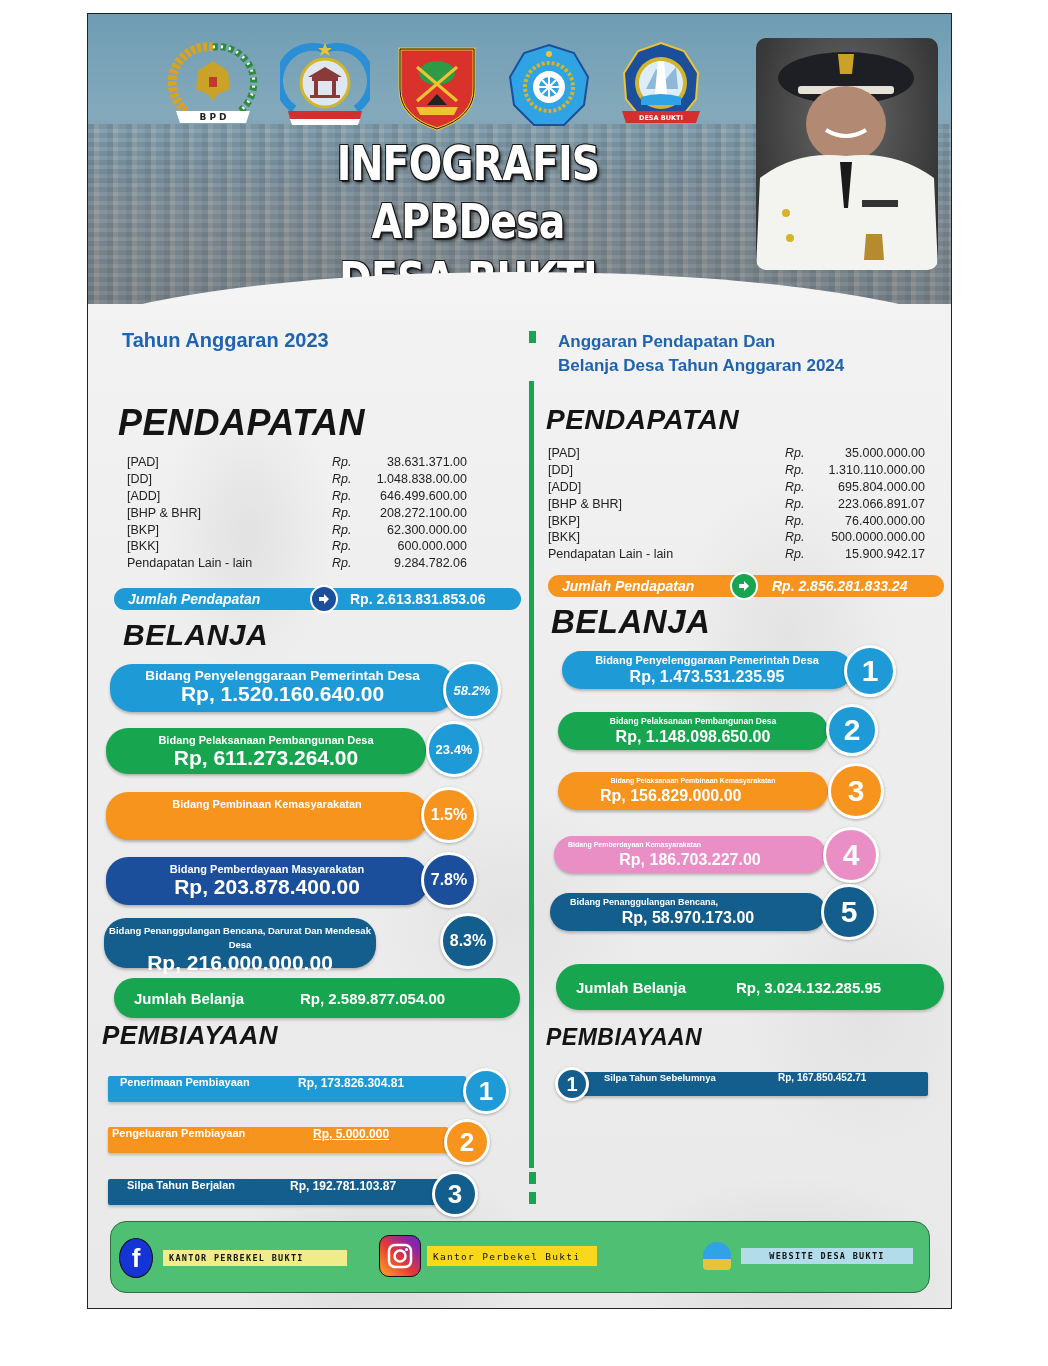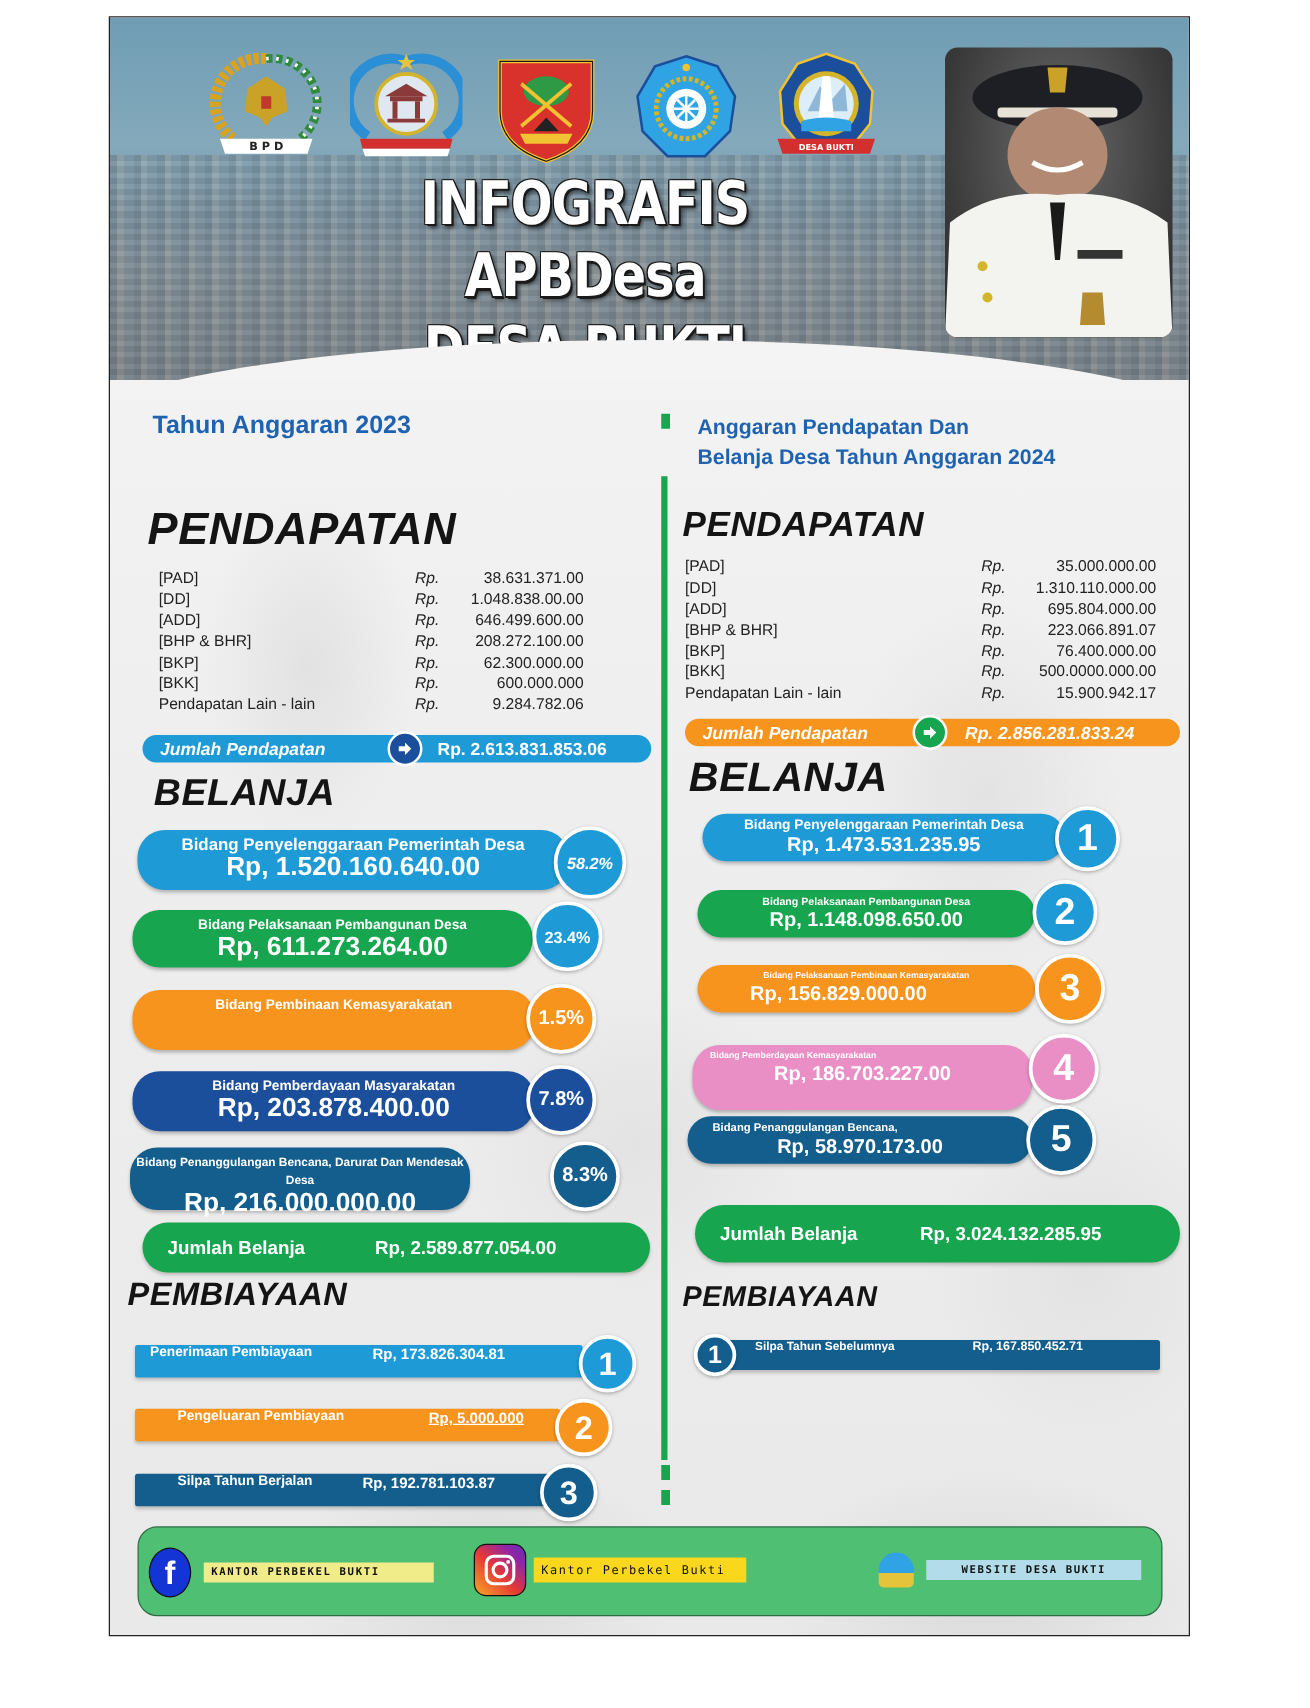--- a/index.html
+++ b/index.html
@@ -328,28 +328,28 @@
   </div>
 
   <div class="bigtitle" style="left:14px; top:1006px; font-size:26px;">PEMBIAYAAN</div>
 
   <div class="fin-pill" style="left:20px; top:1062px; width:358px; background:#1e9ad6;">
     <span style="padding-left:12px; width:190px;">Penerimaan Pembiayaan</span>
     <span style="font-size:12px;">Rp, 173.826.304.81</span>
   </div>
   <div class="badge" style="left:375px; top:1054px; width:46px; height:46px; background:#1e9ad6; font-size:26px;">1</div>
 
-  <div class="fin-pill" style="left:20px; top:1113px; width:340px; background:#f7941d;padding-left:30px;">
+  <div class="fin-pill" style="left:20px; top:1113px; width:340px; background:#f7941d;">
     <span style="padding-left:4px; width:205px;">Pengeluaran Pembiayaan</span>
     <span style="font-size:12px;text-decoration:underline;">Rp, 5.000.000</span>
   </div>
   <div class="badge" style="left:356px; top:1105px; width:46px; height:46px; background:#f7941d; font-size:26px;">2</div>
 
   <div class="fin-pill" style="left:20px; top:1165px; width:332px; background:#135e8c;">
-    <span style="padding-left:34px; width:182px;">Silpa Tahun Berjalan</span>
+    <span style="padding-left:19px; width:182px;">Silpa Tahun Berjalan</span>
     <span style="font-size:12px;">Rp, 192.781.103.87</span>
   </div>
   <div class="badge" style="left:344px; top:1157px; width:46px; height:46px; background:#135e8c; font-size:26px;">3</div>
 
   <div class="bigtitle" style="left:458px; top:390px; font-size:28px;">PENDAPATAN</div>
   <div class="inc-table" style="left:460px; top:431px;">
     <div class="inc-row">
         <span class="lbl" style="width:237px">[PAD]</span>
         <span class="rp">Rp.</span>
         <span class="val" style="width:110px">35.000.000.00</span>
@@ -408,21 +408,21 @@
     <div class="pv" style="font-size:16px; line-height:20px;">Rp, 1.148.098.650.00</div>
   </div>
   <div class="badge" style="left:738px; top:690px; width:52px; height:52px; background:#1e9ad6; font-size:30px;">2</div>
 
   <div class="pill" style="left:470px; top:758px; width:270px; height:38px; background:#f7941d;">
     <div class="pl" style="font-size:7px; padding-top:4px; line-height:10px;">Bidang Pelaksanaan Pembinaan Kemasyarakatan</div>
     <div class="pv" style="font-size:16px; line-height:20px; text-align:left; padding-left:42px;">Rp, 156.829.000.00</div>
   </div>
   <div class="badge" style="left:740px; top:749px; width:56px; height:56px; background:#f7941d; font-size:30px;">3</div>
 
-  <div class="pill" style="left:466px; top:822px; width:272px; height:52px; background:#e98fc6;">
+  <div class="pill" style="left:466px; top:822px; width:272px; height:37px; background:#e98fc6;">
     <div class="pl" style="font-size:7px; padding-top:4px; line-height:10px; text-align:left; padding-left:14px;">Bidang Pemberdayaan Kemasyarakatan</div>
     <div class="pv" style="font-size:16px; line-height:20px;">Rp, 186.703.227.00</div>
   </div>
   <div class="badge" style="left:735px; top:813px; width:56px; height:56px; background:#e98fc6; font-size:30px;">4</div>
 
   <div class="pill" style="left:462px; top:879px; width:276px; height:38px; background:#135e8c;">
     <div class="pl" style="font-size:9px; padding-top:3px; line-height:12px; text-align:left; padding-left:20px;">Bidang Penanggulangan Bencana,</div>
     <div class="pv" style="font-size:16px; line-height:20px;">Rp, 58.970.173.00</div>
   </div>
   <div class="badge" style="left:733px; top:870px; width:56px; height:56px; background:#135e8c; font-size:30px;">5</div>

